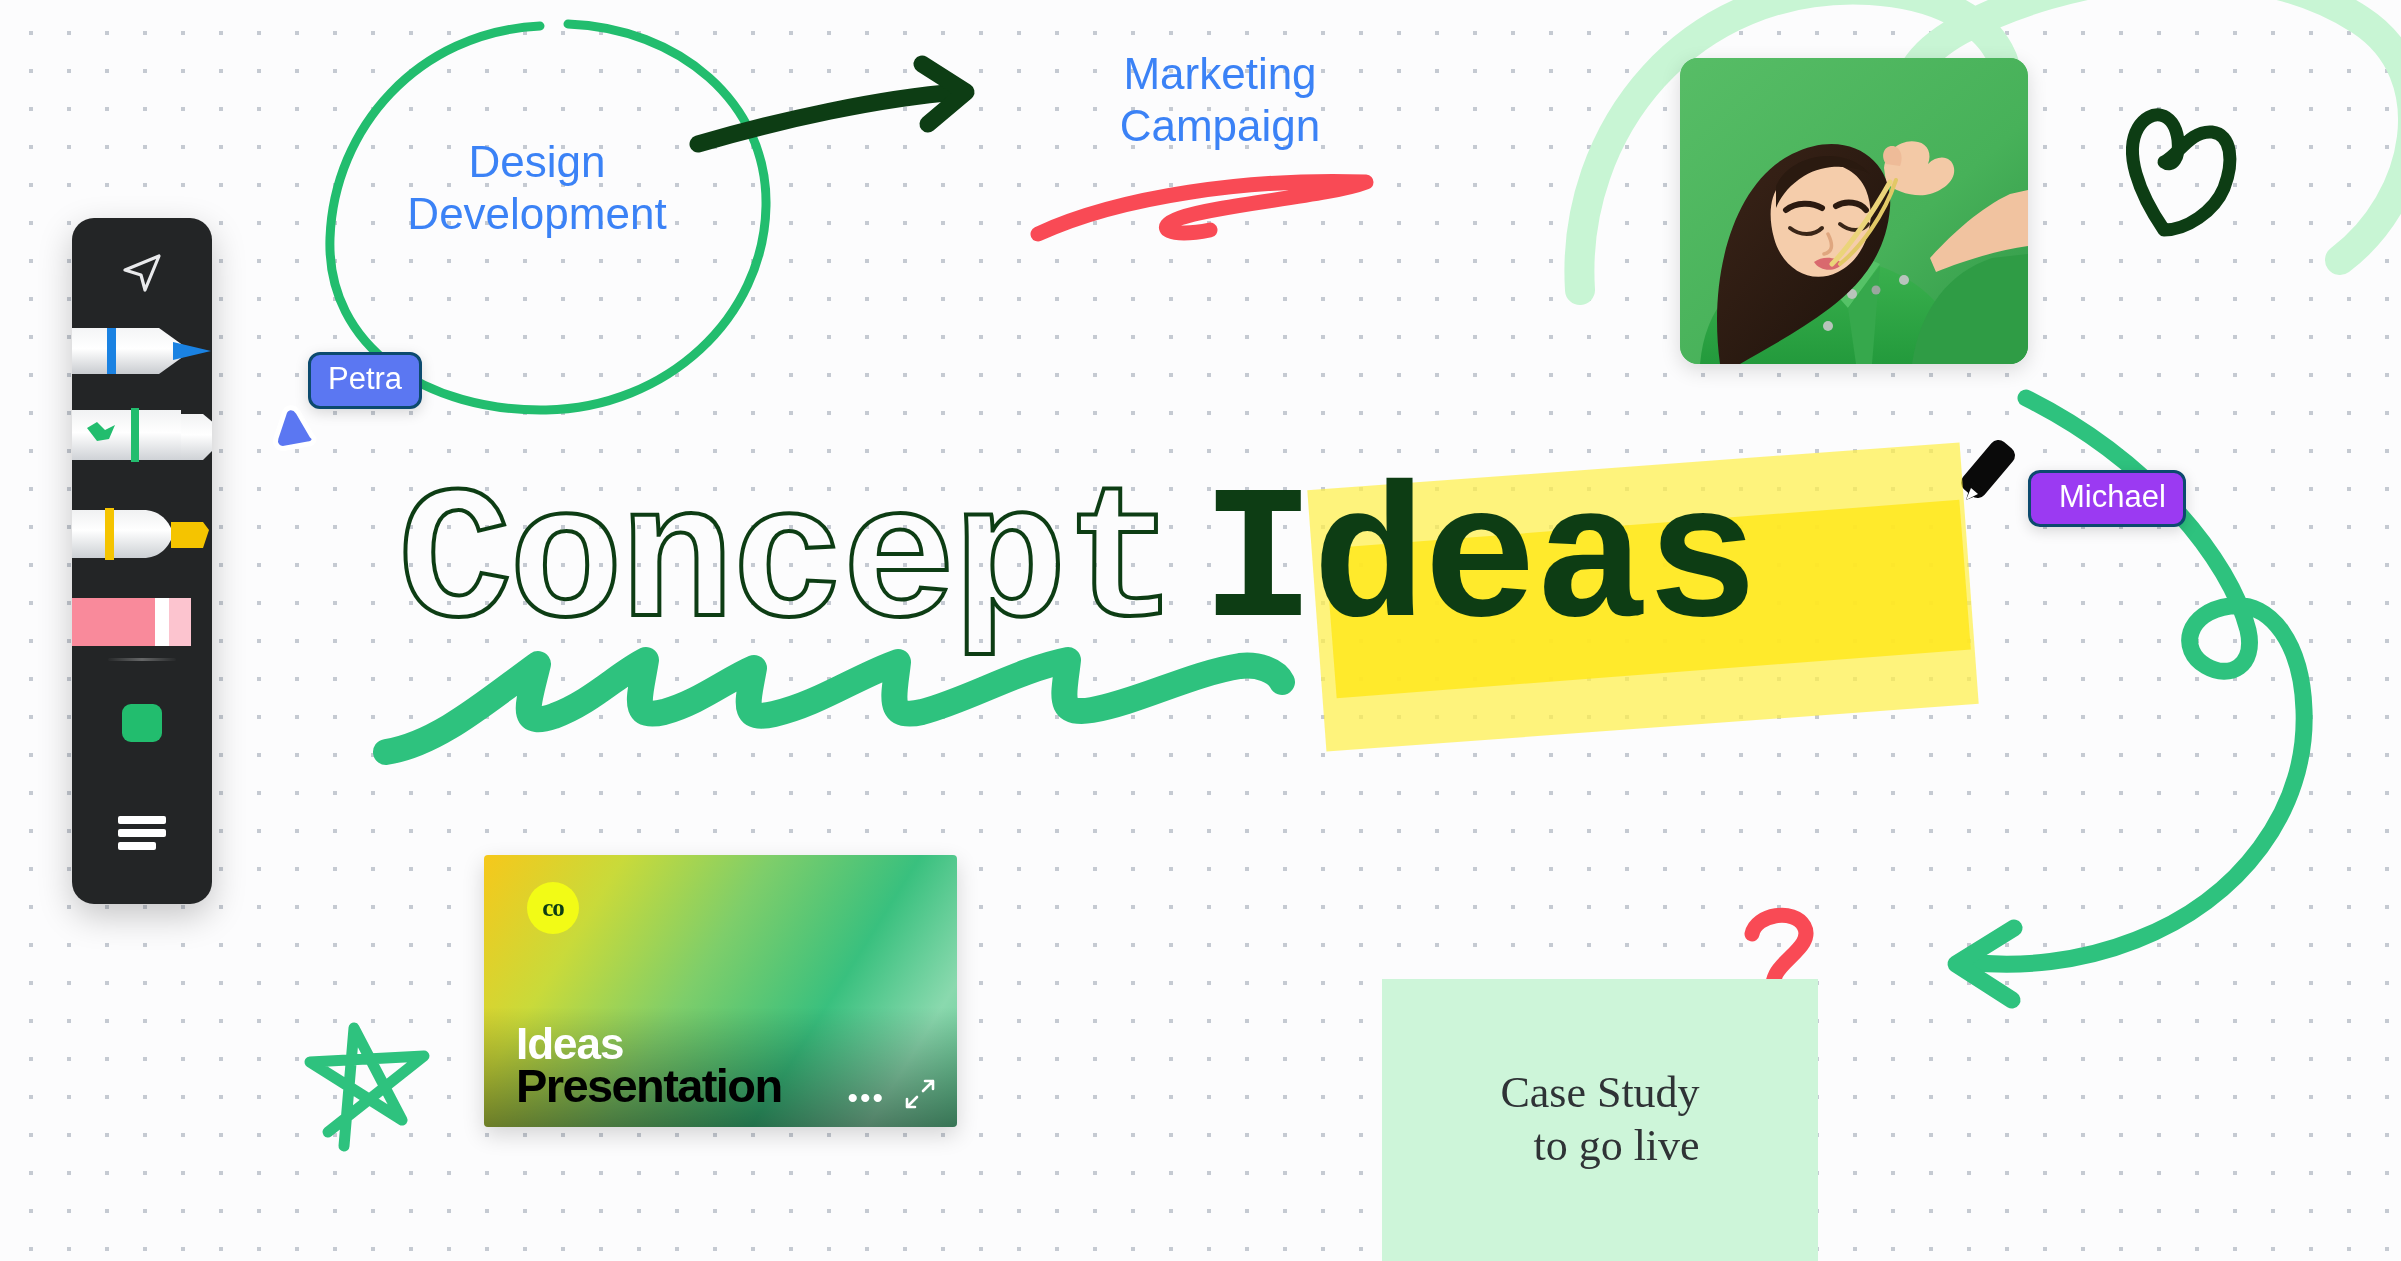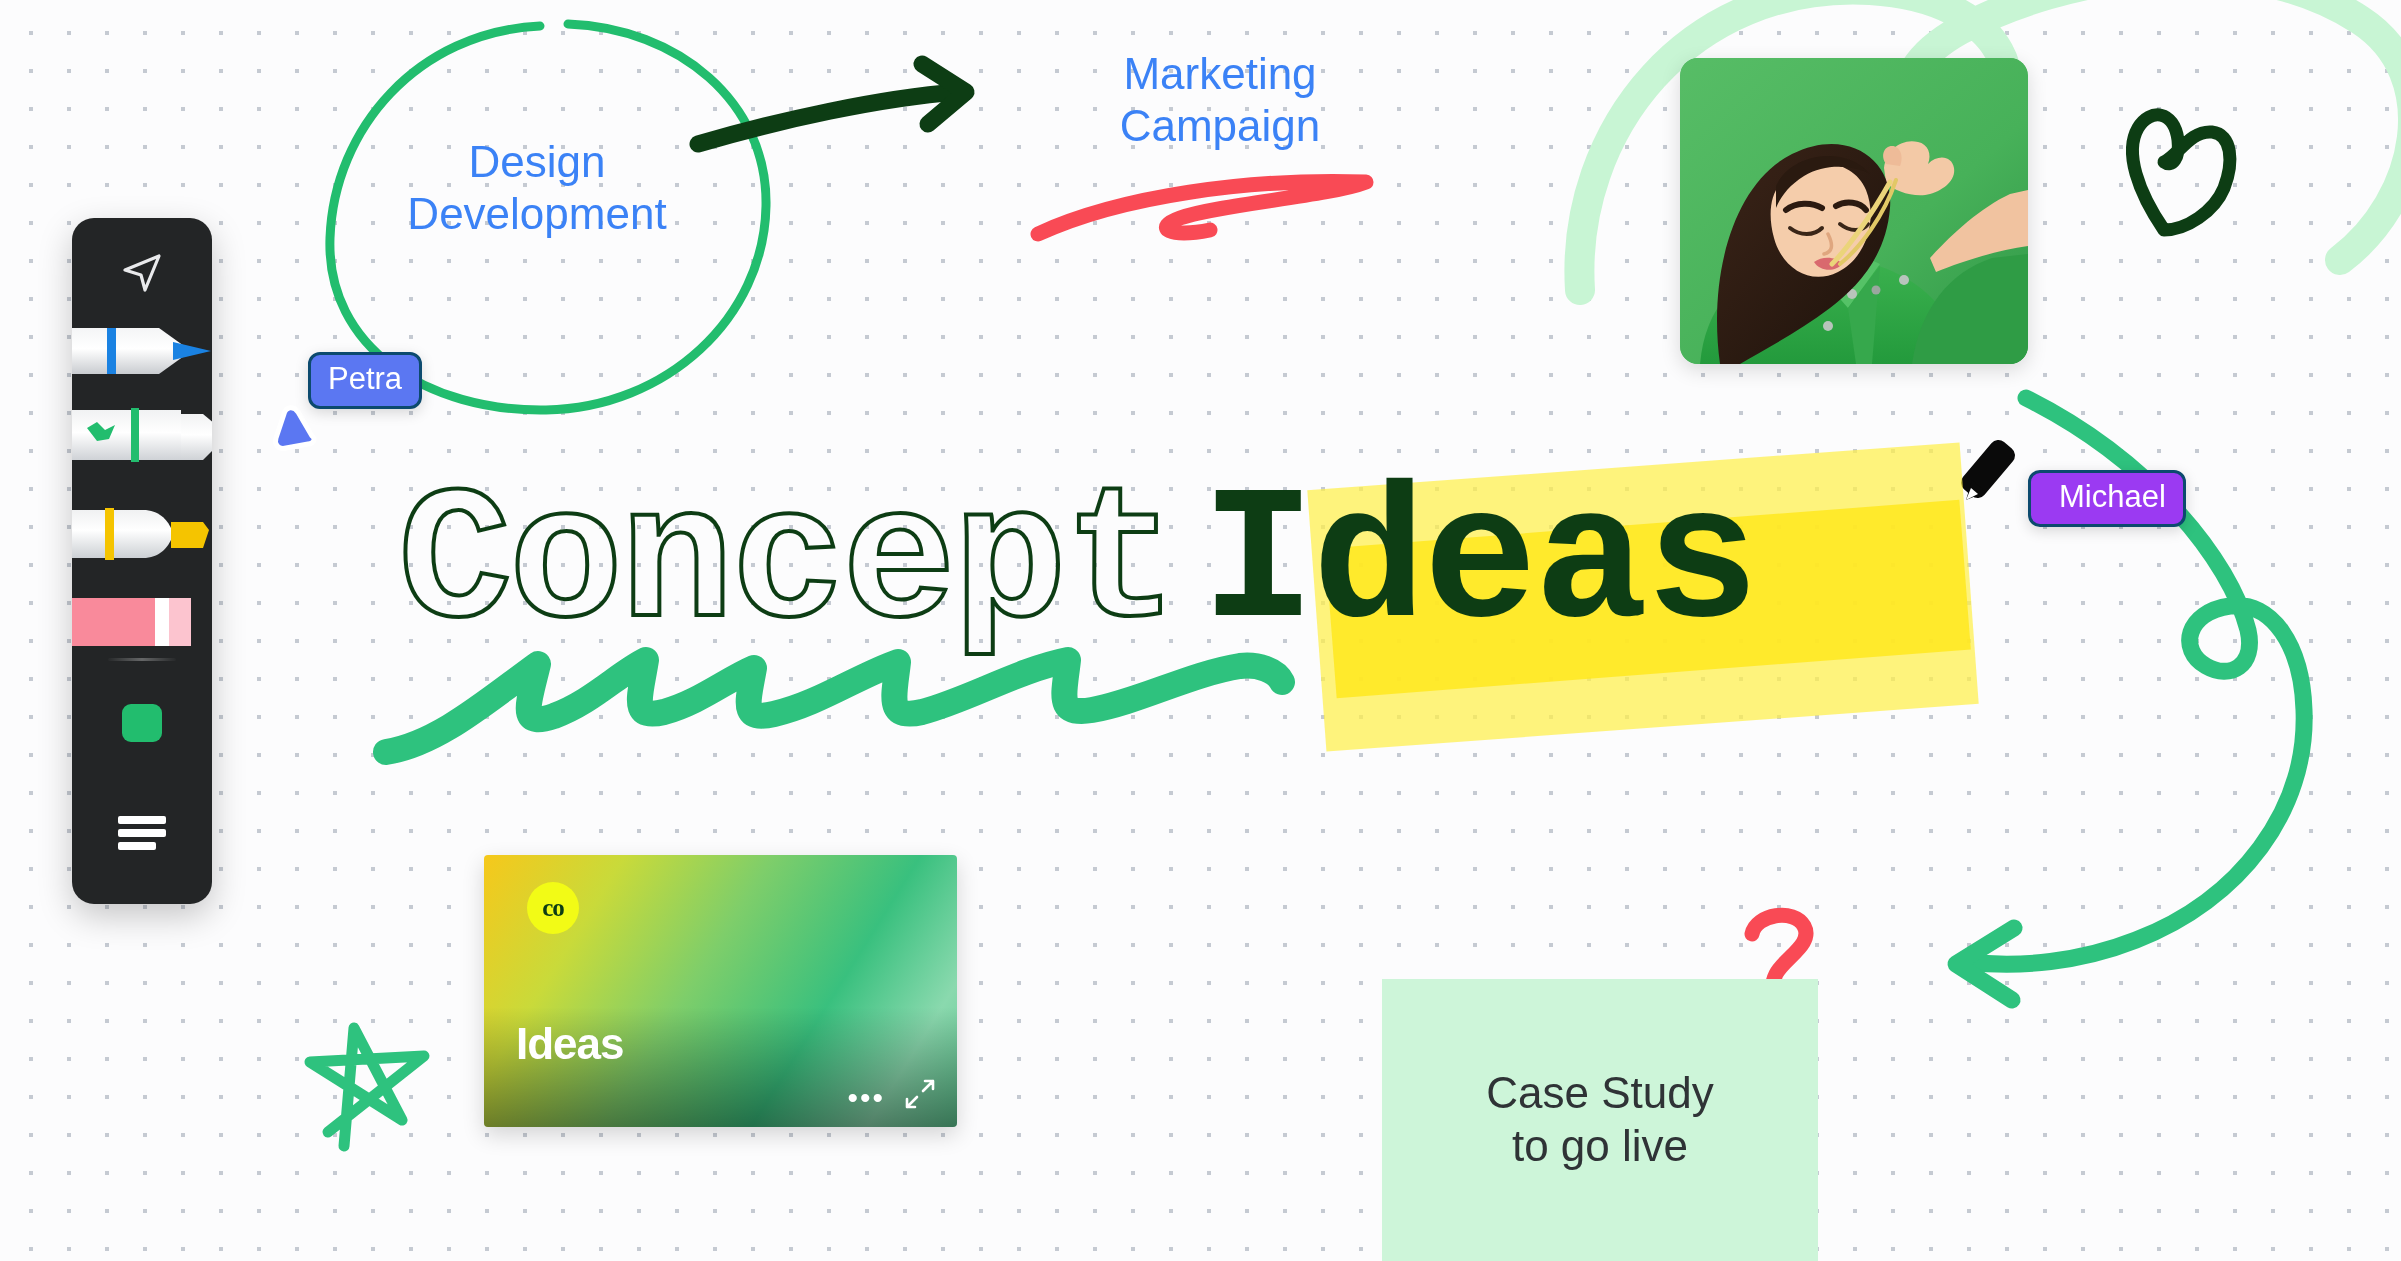--- a/index.html
+++ b/index.html
@@ -143,21 +143,21 @@
 
   
   #sticky{
     position:absolute; left:1382px; top:979px;
     width:436px; height:282px;
     background:#cdf5d9;
     display:flex; align-items:center; justify-content:center;
   }
   #sticky .stext{
     color:#2f3336; font-size:44px; line-height:1.2;
-    text-align:center; white-space:pre-line;
+    text-align:right; white-space:pre-line;font-family:Liberation Serif, serif;
   }
 
   
   #photo{
     position:absolute; left:1680px; top:58px;
     width:348px; height:306px; border-radius:18px;
     overflow:hidden;
     box-shadow:0 6px 20px rgba(0,0,0,.14);
     background:#4cb85c;
   }
@@ -319,20 +319,21 @@
 <div id="hl-highlight"></div>
 <div id="hl-highlight2"></div>
 <div id="headline">
   <span class="outline">Concept</span><span class="solid">Ideas</span>
 </div>
 
 <div id="card">
   <div class="shade"></div>
   <div class="logo">co</div>
   <div class="ctitle">Ideas</div>
+  <div class="csub">Presentation</div>
   <div class="dots">•••</div>
   <div class="expand">
     <svg width="30" height="30" viewBox="0 0 30 30">
       <path d="M28 2 L18 12 M28 2 H20 M28 2 V10" fill="none" stroke="#fff" stroke-width="2.6" stroke-linecap="round" stroke-linejoin="round"></path>
       <path d="M2 28 L12 18 M2 28 H10 M2 28 V20" fill="none" stroke="#fff" stroke-width="2.6" stroke-linecap="round" stroke-linejoin="round"></path>
     </svg>
   </div>
 </div>
 
 <div id="sticky">

